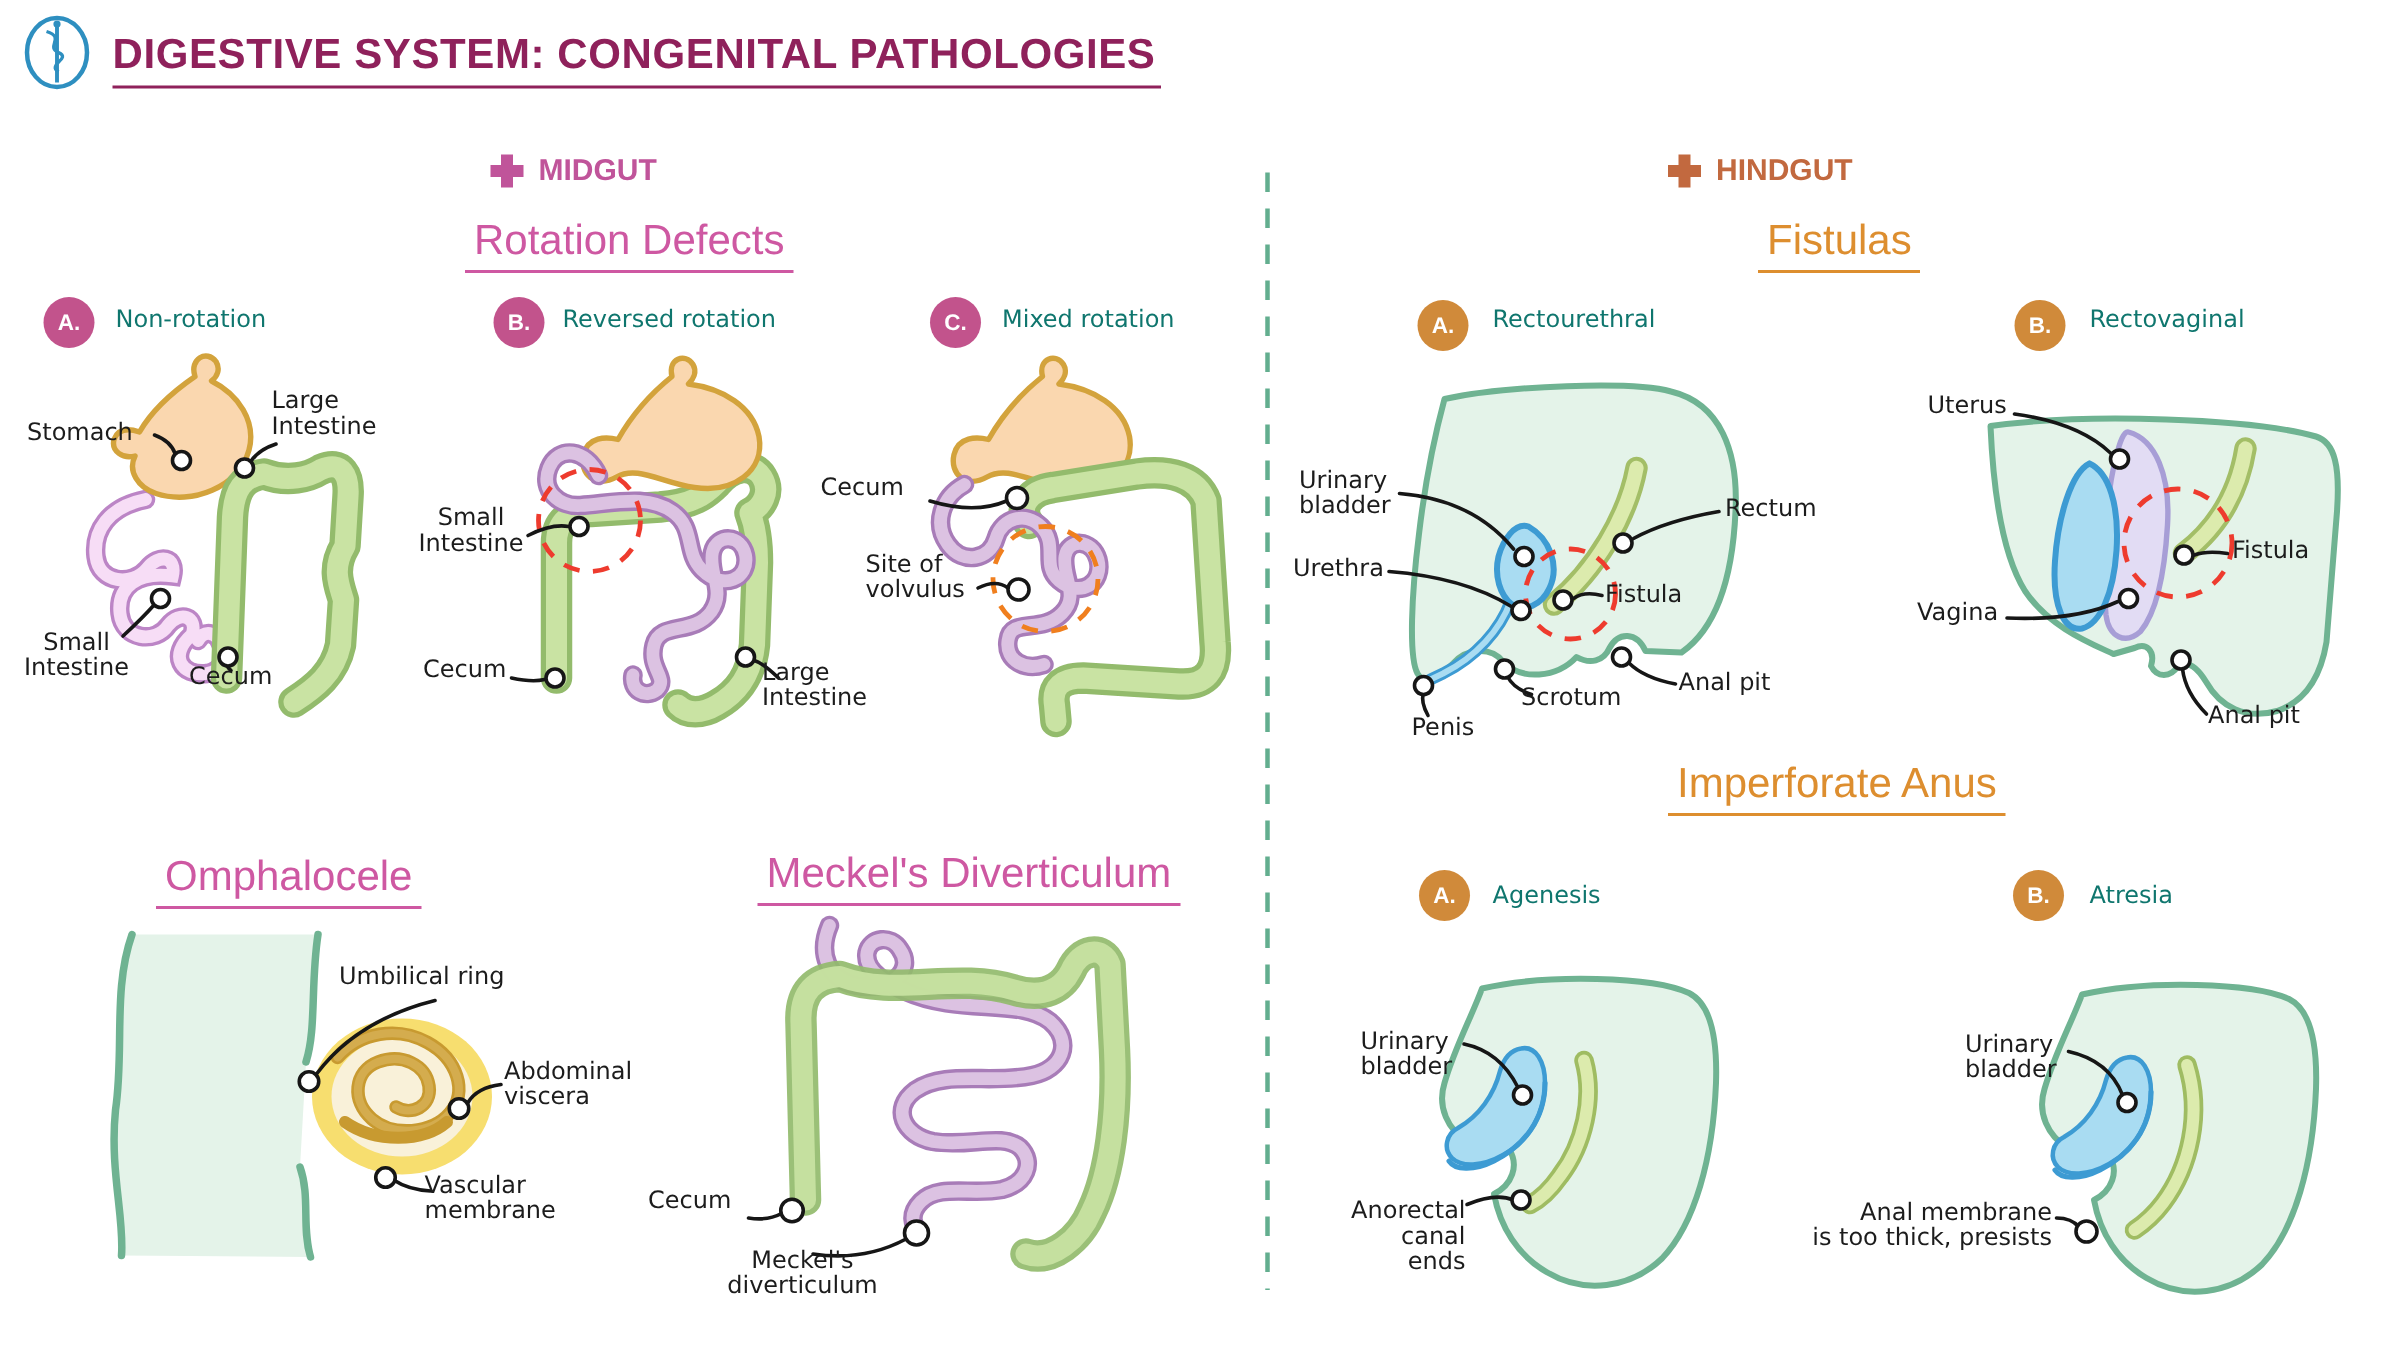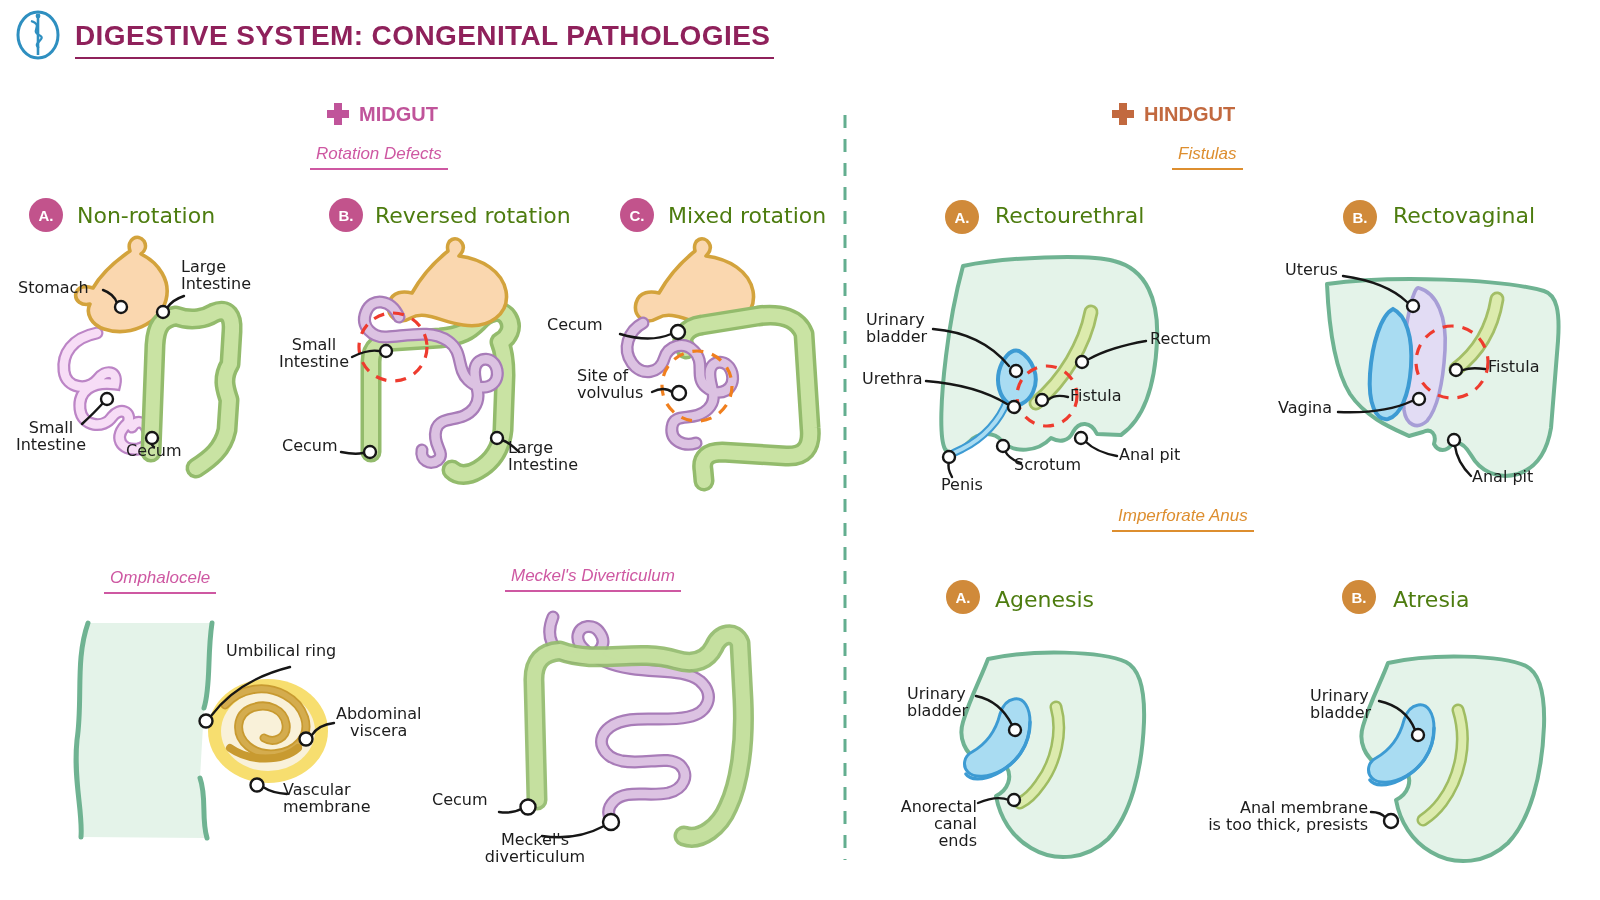--- a/index.html
+++ b/index.html
@@ -10,29 +10,29 @@
   html,body{margin:0;padding:0;background:#fff;}
   .canvas{position:relative;width:1600px;height:900px;background:#fff;overflow:hidden;
           font-family:"Liberation Sans",sans-serif;}
   .art{position:absolute;left:0;top:0;}
   .abs{position:absolute;}
   .page-title{font-size:28px;font-weight:bold;color:var(--title-color);letter-spacing:.4px;
       border-bottom:2.6px solid var(--title-color);padding:0 4px 5px 0;display:inline-block;}
   .sec-head{display:flex;align-items:center;gap:9px;font-size:20px;font-weight:bold;}
   .sec-head.midgut{color:var(--midgut-pink);}
   .sec-head.hindgut{color:var(--hindgut-rust);}
-  .ital-head{font-size:17px;font-style:italic;border-bottom:2.4px solid currentColor;
+  .ital-head{font-size:28px;border-bottom:2.4px solid currentColor;
       padding:0 6px 4px 6px;display:inline-block;}
   .ital-head.pink{color:var(--heading-pink);}
   .ital-head.orange{color:var(--heading-orange);}
   .badge{width:34px;height:34px;border-radius:50%;color:#fff;font-size:15px;font-weight:bold;
       display:flex;align-items:center;justify-content:center;}
   .badge.pink{background:var(--badge-pink);}
   .badge.orange{background:var(--badge-orange);}
-  .panel-title{font-size:22px;color:#4d7c0f;font-family:"DejaVu Sans",sans-serif;}
+  .panel-title{font-size:16px;color:#0f766e;font-family:"DejaVu Sans",sans-serif;}
   .lbl{font-size:16px;line-height:1.06;color:var(--label-ink);white-space:pre-line;
       font-family:"DejaVu Sans",sans-serif;}
   .ctr{text-align:center;} .rgt{text-align:right;}
   svg .leader{fill:none;stroke:#161616;stroke-width:2.4;stroke-linecap:round;}
   svg .loop{fill:#fff;stroke:#161616;stroke-width:2.4;}
   svg .body{fill:#E4F3E9;stroke:#6FB392;stroke-width:4;stroke-linejoin:round;}
   svg .tlgo{fill:none;stroke:#93BB6C;stroke-width:21;stroke-linecap:round;stroke-linejoin:round;}
   svg .tlgi{fill:none;stroke:#C9E3A3;stroke-width:14;stroke-linecap:round;stroke-linejoin:round;}
   svg .tsmo{fill:none;stroke:#BC85C6;stroke-width:13;stroke-linecap:round;}
   svg .tsmi{fill:none;stroke:#F7DDF6;stroke-width:8.5;stroke-linecap:round;}
@@ -248,21 +248,21 @@
 Intestine</div>
 
   <div class="abs lbl" style="left:547px;top:317px;">Cecum</div>
   <div class="abs lbl" style="left:577px;top:368px;">Site of
 volvulus</div>
 
   <div class="abs" style="left:104px;top:568px;">
     <span class="ital-head pink">Omphalocele</span>
   </div>
   <div class="abs lbl" style="left:226px;top:643px;">Umbilical ring</div>
-  <div class="abs lbl" style="left:336px;top:706px;text-align:center;">Abdominal
+  <div class="abs lbl" style="left:336px;top:706px;">Abdominal
 viscera</div>
   <div class="abs lbl" style="left:283px;top:782px;">Vascular
 membrane</div>
 
   <div class="abs" style="left:505px;top:566px;">
     <span class="ital-head pink">Meckel's Diverticulum</span>
   </div>
   <div class="abs lbl" style="left:432px;top:792px;">Cecum</div>
   <div class="abs lbl ctr" style="left:475px;top:832px;width:120px;">Meckel's
 diverticulum</div>

